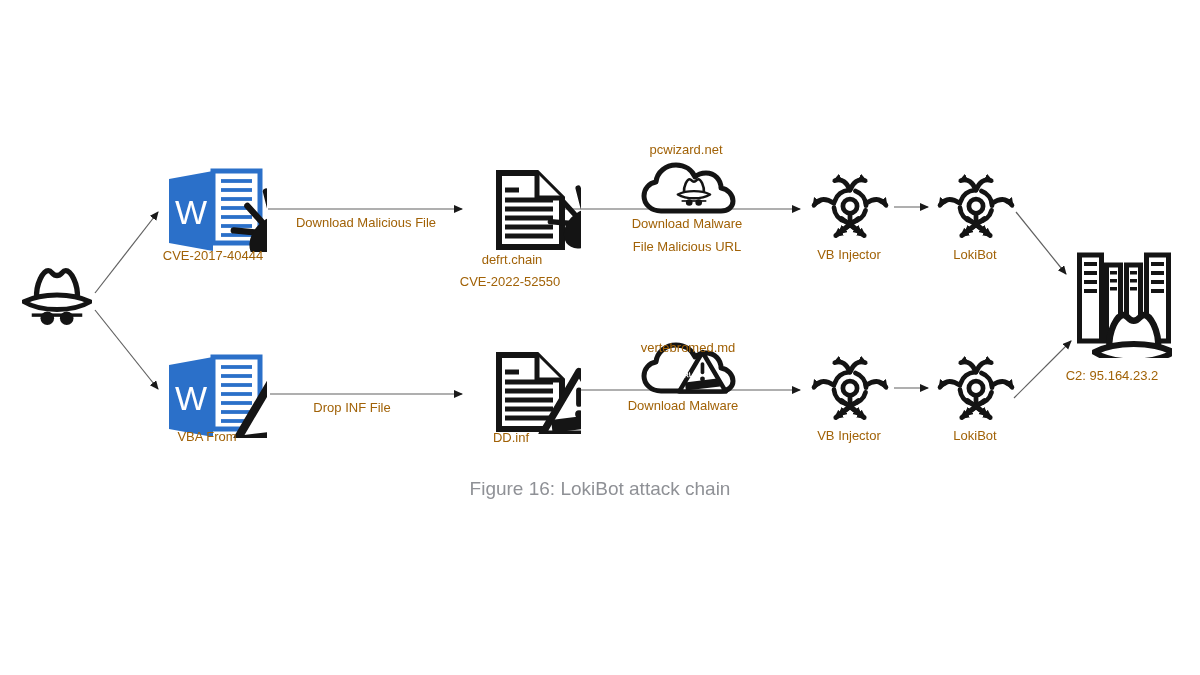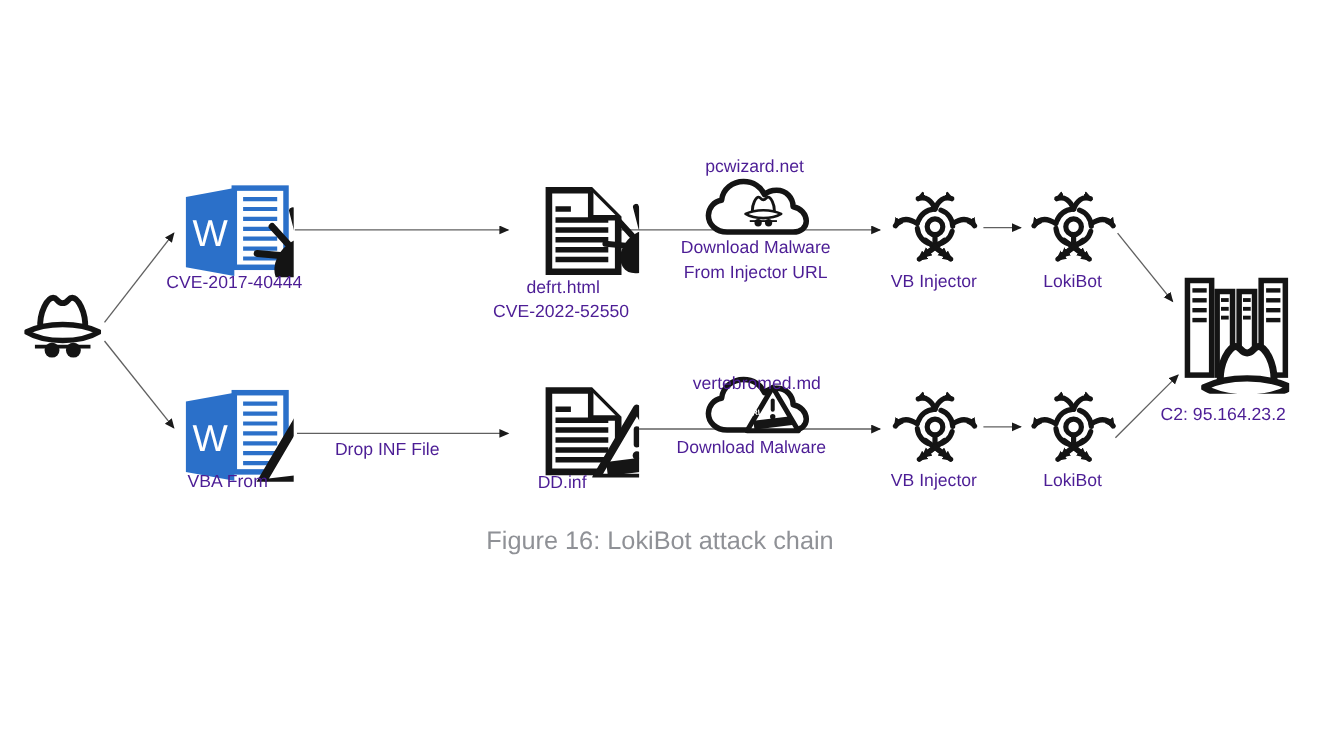--- a/index.html
+++ b/index.html
@@ -5,26 +5,26 @@
   html,body{margin:0;padding:0;background:#fff;}
   .canvas{
     position:relative;width:1200px;height:675px;background:#ffffff;
     font-family:"Liberation Sans", sans-serif;overflow:hidden;
   }
   .overlay{position:absolute;left:0;top:0;z-index:1;}
   .defs-svg{position:absolute;width:0;height:0;}
   .node{position:absolute;z-index:2;}
   .lbl{
     position:absolute;z-index:3;transform:translateX(-50%);
-    white-space:nowrap;color:#4c1d95;font-size:16px;line-height:1.25;
+    white-space:nowrap;color:#a16207;font-size:13px;line-height:1.25;
     text-align:center;
   }
   .caption{
     position:absolute;z-index:3;transform:translateX(-50%);
-    white-space:nowrap;color:#8f9196;font-size:23px;
+    white-space:nowrap;color:#8f9196;font-size:19px;
   }
   .gofile-text{font-family:"Liberation Serif", serif;font-style:italic;font-weight:bold;}
 </style>
 </head>
 <body>
 
 <div class="canvas">
 
   <svg class="defs-svg" aria-hidden="true">
     <defs>
@@ -236,25 +236,26 @@
     </svg>
   </div>
 
   <div class="node" style="left:936px;top:356px">
     <svg width="80" height="70" viewBox="0 0 84 74">
       <use href="#sym-virus"></use>
     </svg>
   </div>
 
   <div class="lbl" style="left:213px;top:248px">CVE-2017-40444</div>
-  <div class="lbl" style="left:512px;top:252px">defrt.html</div>
+  <div class="lbl" style="left:366px;top:215px">Download Malicious File</div>
+  <div class="lbl" style="left:512px;top:252px">defrt.chain</div>
   <div class="lbl" style="left:510px;top:274px">CVE-2022-52550</div>
   <div class="lbl" style="left:686px;top:142px">pcwizard.net</div>
   <div class="lbl" style="left:687px;top:216px">Download Malware</div>
-  <div class="lbl" style="left:687px;top:239px">From Injector URL</div>
+  <div class="lbl" style="left:687px;top:239px">File Malicious URL</div>
   <div class="lbl" style="left:849px;top:247px">VB Injector</div>
   <div class="lbl" style="left:975px;top:247px">LokiBot</div>
 
   <div class="lbl" style="left:207px;top:429px">VBA From</div>
   <div class="lbl" style="left:352px;top:400px">Drop INF File</div>
   <div class="lbl" style="left:511px;top:430px">DD.inf</div>
   <div class="lbl" style="left:688px;top:340px">vertebromed.md</div>
   <div class="lbl" style="left:683px;top:398px">Download Malware</div>
   <div class="lbl" style="left:849px;top:428px">VB Injector</div>
   <div class="lbl" style="left:975px;top:428px">LokiBot</div>

